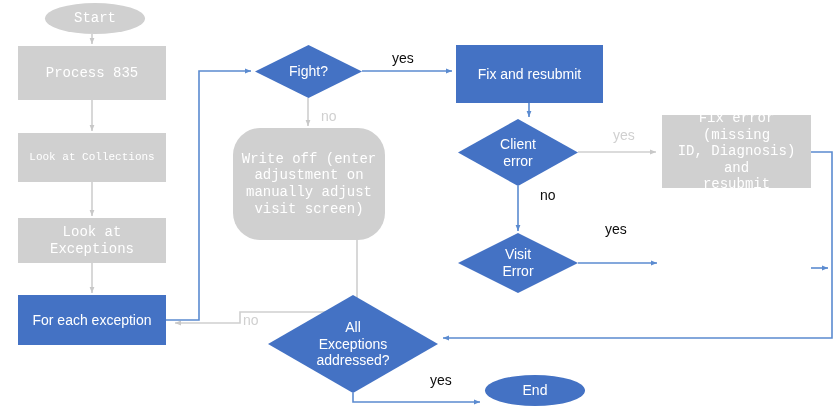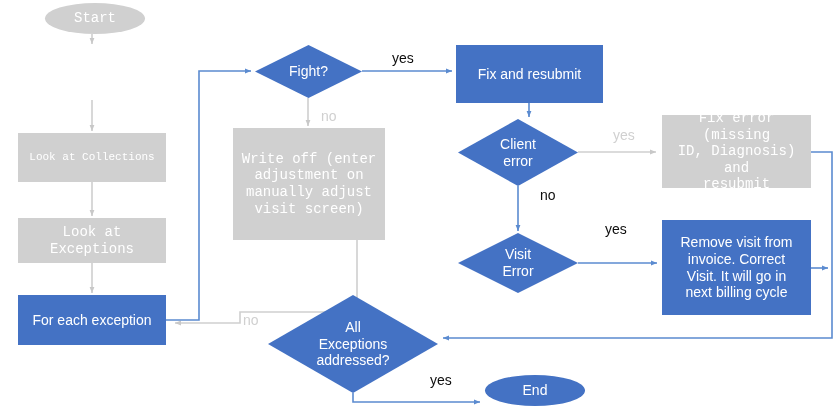--- a/index.html
+++ b/index.html
@@ -93,39 +93,42 @@
       <path d="M811,152 L832,152 L832,338 L443,338" marker-end="url(#ah-blue)"></path>
       <path d="M811,268 L828,268" marker-end="url(#ah-blue)"></path>
       <path d="M353,393 L353,402 L480,402" marker-end="url(#ah-blue)"></path>
     </g>
   </svg>
 
   <div class="node fill-gray" style="left:45px;top:3px;width:100px;height:31px;font-size:14px;border-radius:50%;">
     <span class="lbl">Start</span>
   </div>
 
+  <div class="node fill-gray" style="left:18px;top:46px;width:148px;height:54px;font-size:14px;">
+    <span class="lbl">Process 835</span>
+  </div>
 
   <div class="node fill-gray" style="left:18px;top:133px;width:148px;height:49px;font-size:11px;">
     <span class="lbl">Look at Collections</span>
   </div>
 
   <div class="node fill-gray" style="left:18px;top:218px;width:148px;height:45px;font-size:14px;">
     <span class="lbl">Look at Exceptions</span>
   </div>
 
   <div class="node fill-blue" style="left:18px;top:295px;width:148px;height:50px;font-size:14px;">
     <span class="lbl">For each exception</span>
   </div>
 
   <div class="node shape-diamond" style="left:255px;top:45px;width:107px;height:53px;font-size:14px;">
     <span class="dia-bg fill-blue"></span>
     <span class="lbl">Fight?</span>
   </div>
 
-  <div class="node fill-gray" style="left:233px;top:128px;width:152px;height:112px;font-size:14px;">
+  <div class="node fill-gray" style="left:233px;top:128px;width:152px;height:112px;font-size:14px;border-radius:27px;">
     <span class="lbl">Write off (enter
 adjustment on
 manually adjust
 visit screen)</span>
   </div>
 
   <div class="node fill-blue" style="left:456px;top:45px;width:147px;height:58px;font-size:14px;justify-content:flex-end;">
     <span class="lbl">Fix and resubmit</span>
   </div>
 
@@ -140,26 +143,20 @@
     <span class="lbl">Visit
 Error</span>
   </div>
 
   <div class="node fill-gray" style="left:662px;top:115px;width:149px;height:73px;font-size:14px;">
     <span class="lbl">Fix error (missing
 ID, Diagnosis) and
 resubmit</span>
   </div>
 
-  <div class="node fill-blue" style="left:662px;top:220px;width:149px;height:95px;font-size:14px;">
-    <span class="lbl">Remove visit from
-invoice. Correct
-Visit. It will go in
-next billing cycle</span>
-  </div>
 
   <div class="node shape-diamond" style="left:268px;top:295px;width:170px;height:98px;font-size:14px;justify-content:flex-end;">
     <span class="dia-bg fill-blue"></span>
     <span class="lbl">All
 Exceptions
 addressed?</span>
   </div>
 
   <div class="node fill-blue" style="left:485px;top:375px;width:100px;height:31px;font-size:14px;border-radius:50%;">
     <span class="lbl">End</span>

